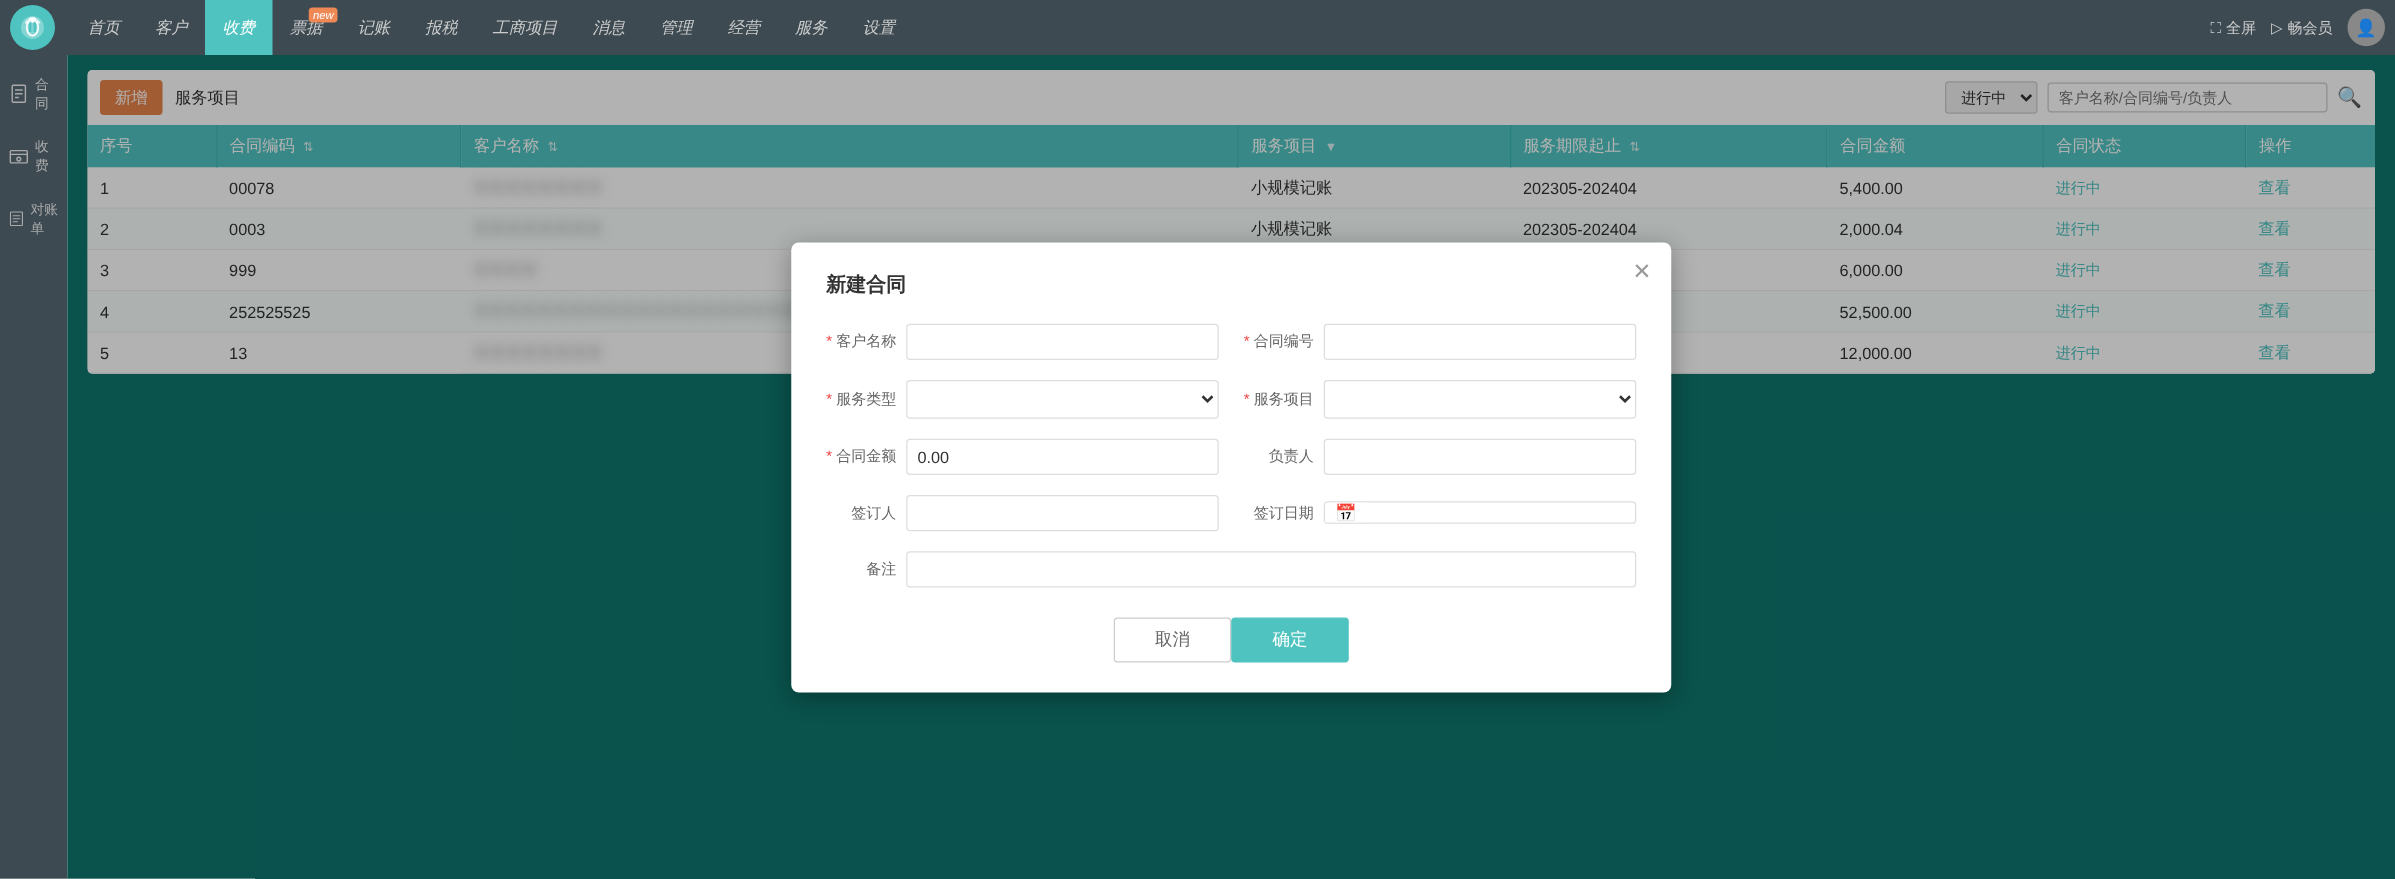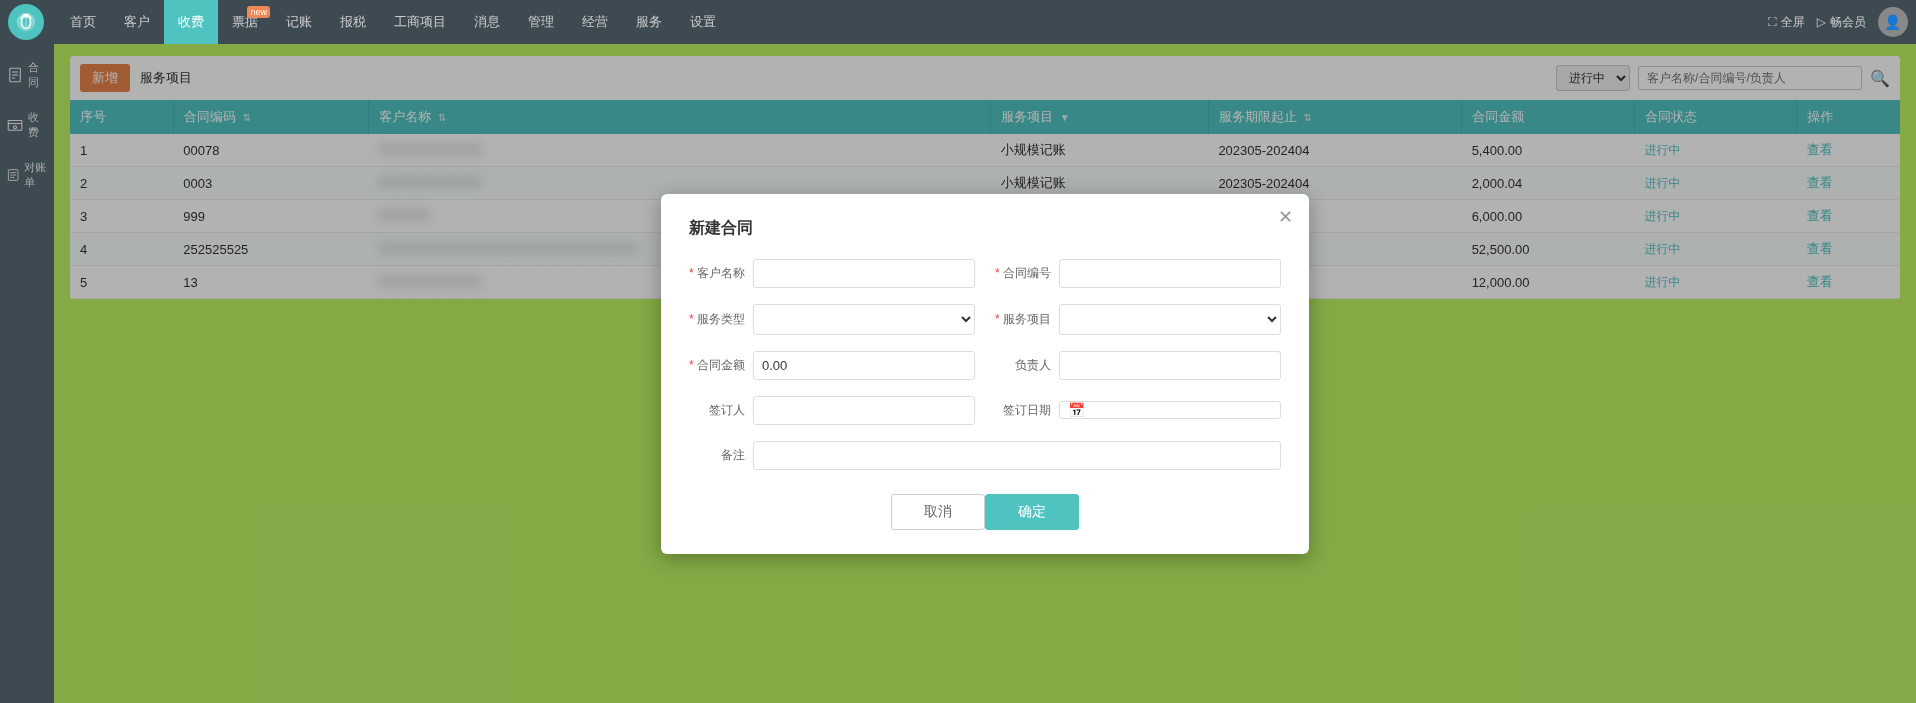--- a/index.html
+++ b/index.html
@@ -16,21 +16,21 @@
     }
     .top-nav .logo {
       width: 36px; height: 36px;
       background: #4fc3c0;
       border-radius: 50%;
       display: flex; align-items: center; justify-content: center;
       margin-right: 12px;
       flex-shrink: 0;
     }
     .top-nav .logo svg { width: 22px; height: 22px; }
-    .nav-items { display: flex; align-items: center; gap: 0; flex: 1; }
+    .nav-items { display: flex; align-items: center; gap: 0; flex: 1; font-style: italic; }
     .nav-item {
       color: #ccc;
       font-size: 13px;
       padding: 0 14px;
       height: 44px;
       display: flex; align-items: center;
       cursor: pointer;
       position: relative;
       white-space: nowrap;
     }
@@ -84,21 +84,21 @@
       font-size: 11px;
       cursor: pointer;
       border-radius: 4px;
       gap: 4px;
     }
     .sidebar-item svg { width: 20px; height: 20px; }
 
     
     .content-area {
       flex: 1;
-      background: #bef264;
+      background: #0f766e;
       position: relative;
       overflow: hidden;
     }
 
     
     .table-container {
       margin: 12px 16px;
       background: #fff;
       border-radius: 4px;
       overflow: hidden;
@@ -183,21 +183,21 @@
     .dialog-overlay {
       position: absolute;
       top: 0; left: 0; right: 0; bottom: 0;
       background: rgba(0,0,0,0.3);
       display: flex; align-items: center; justify-content: center;
       z-index: 100;
     }
     .dialog {
       background: #fff;
       border-radius: 6px;
-      width: 648px;
+      width: 704px;
       padding: 24px 28px;
       position: relative;
       box-shadow: 0 4px 20px rgba(0,0,0,0.3);
     }
     .dialog-title {
       font-size: 16px;
       font-weight: bold;
       color: #333;
       margin-bottom: 20px;
     }

